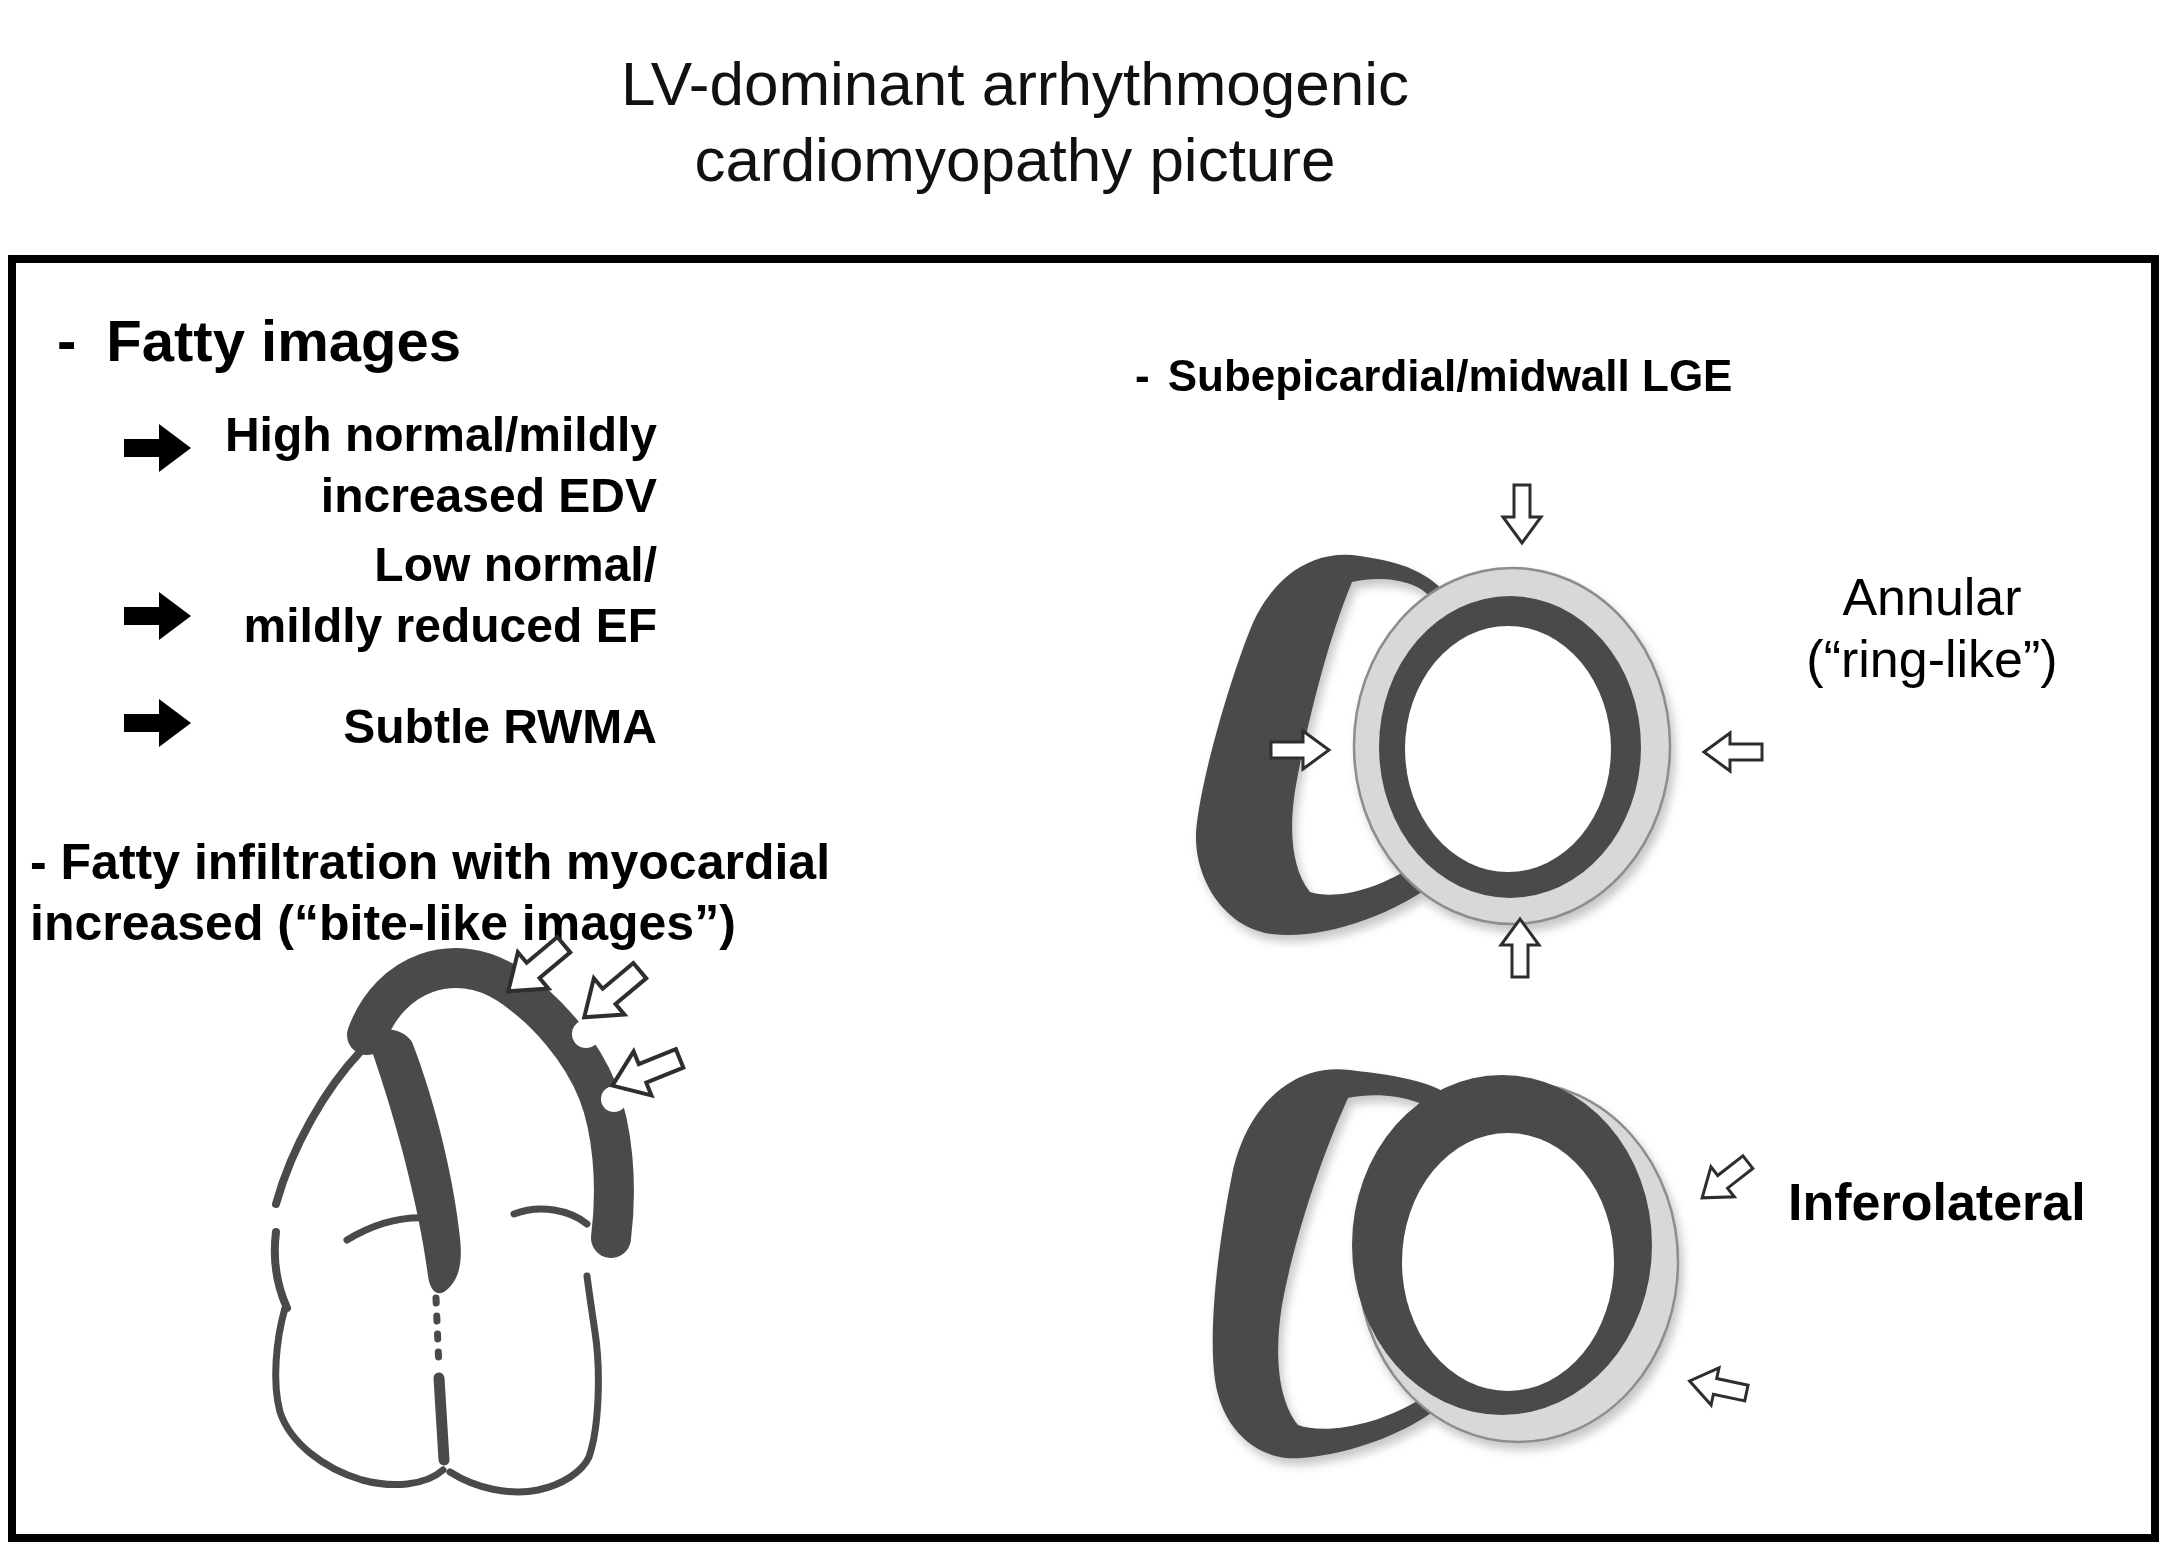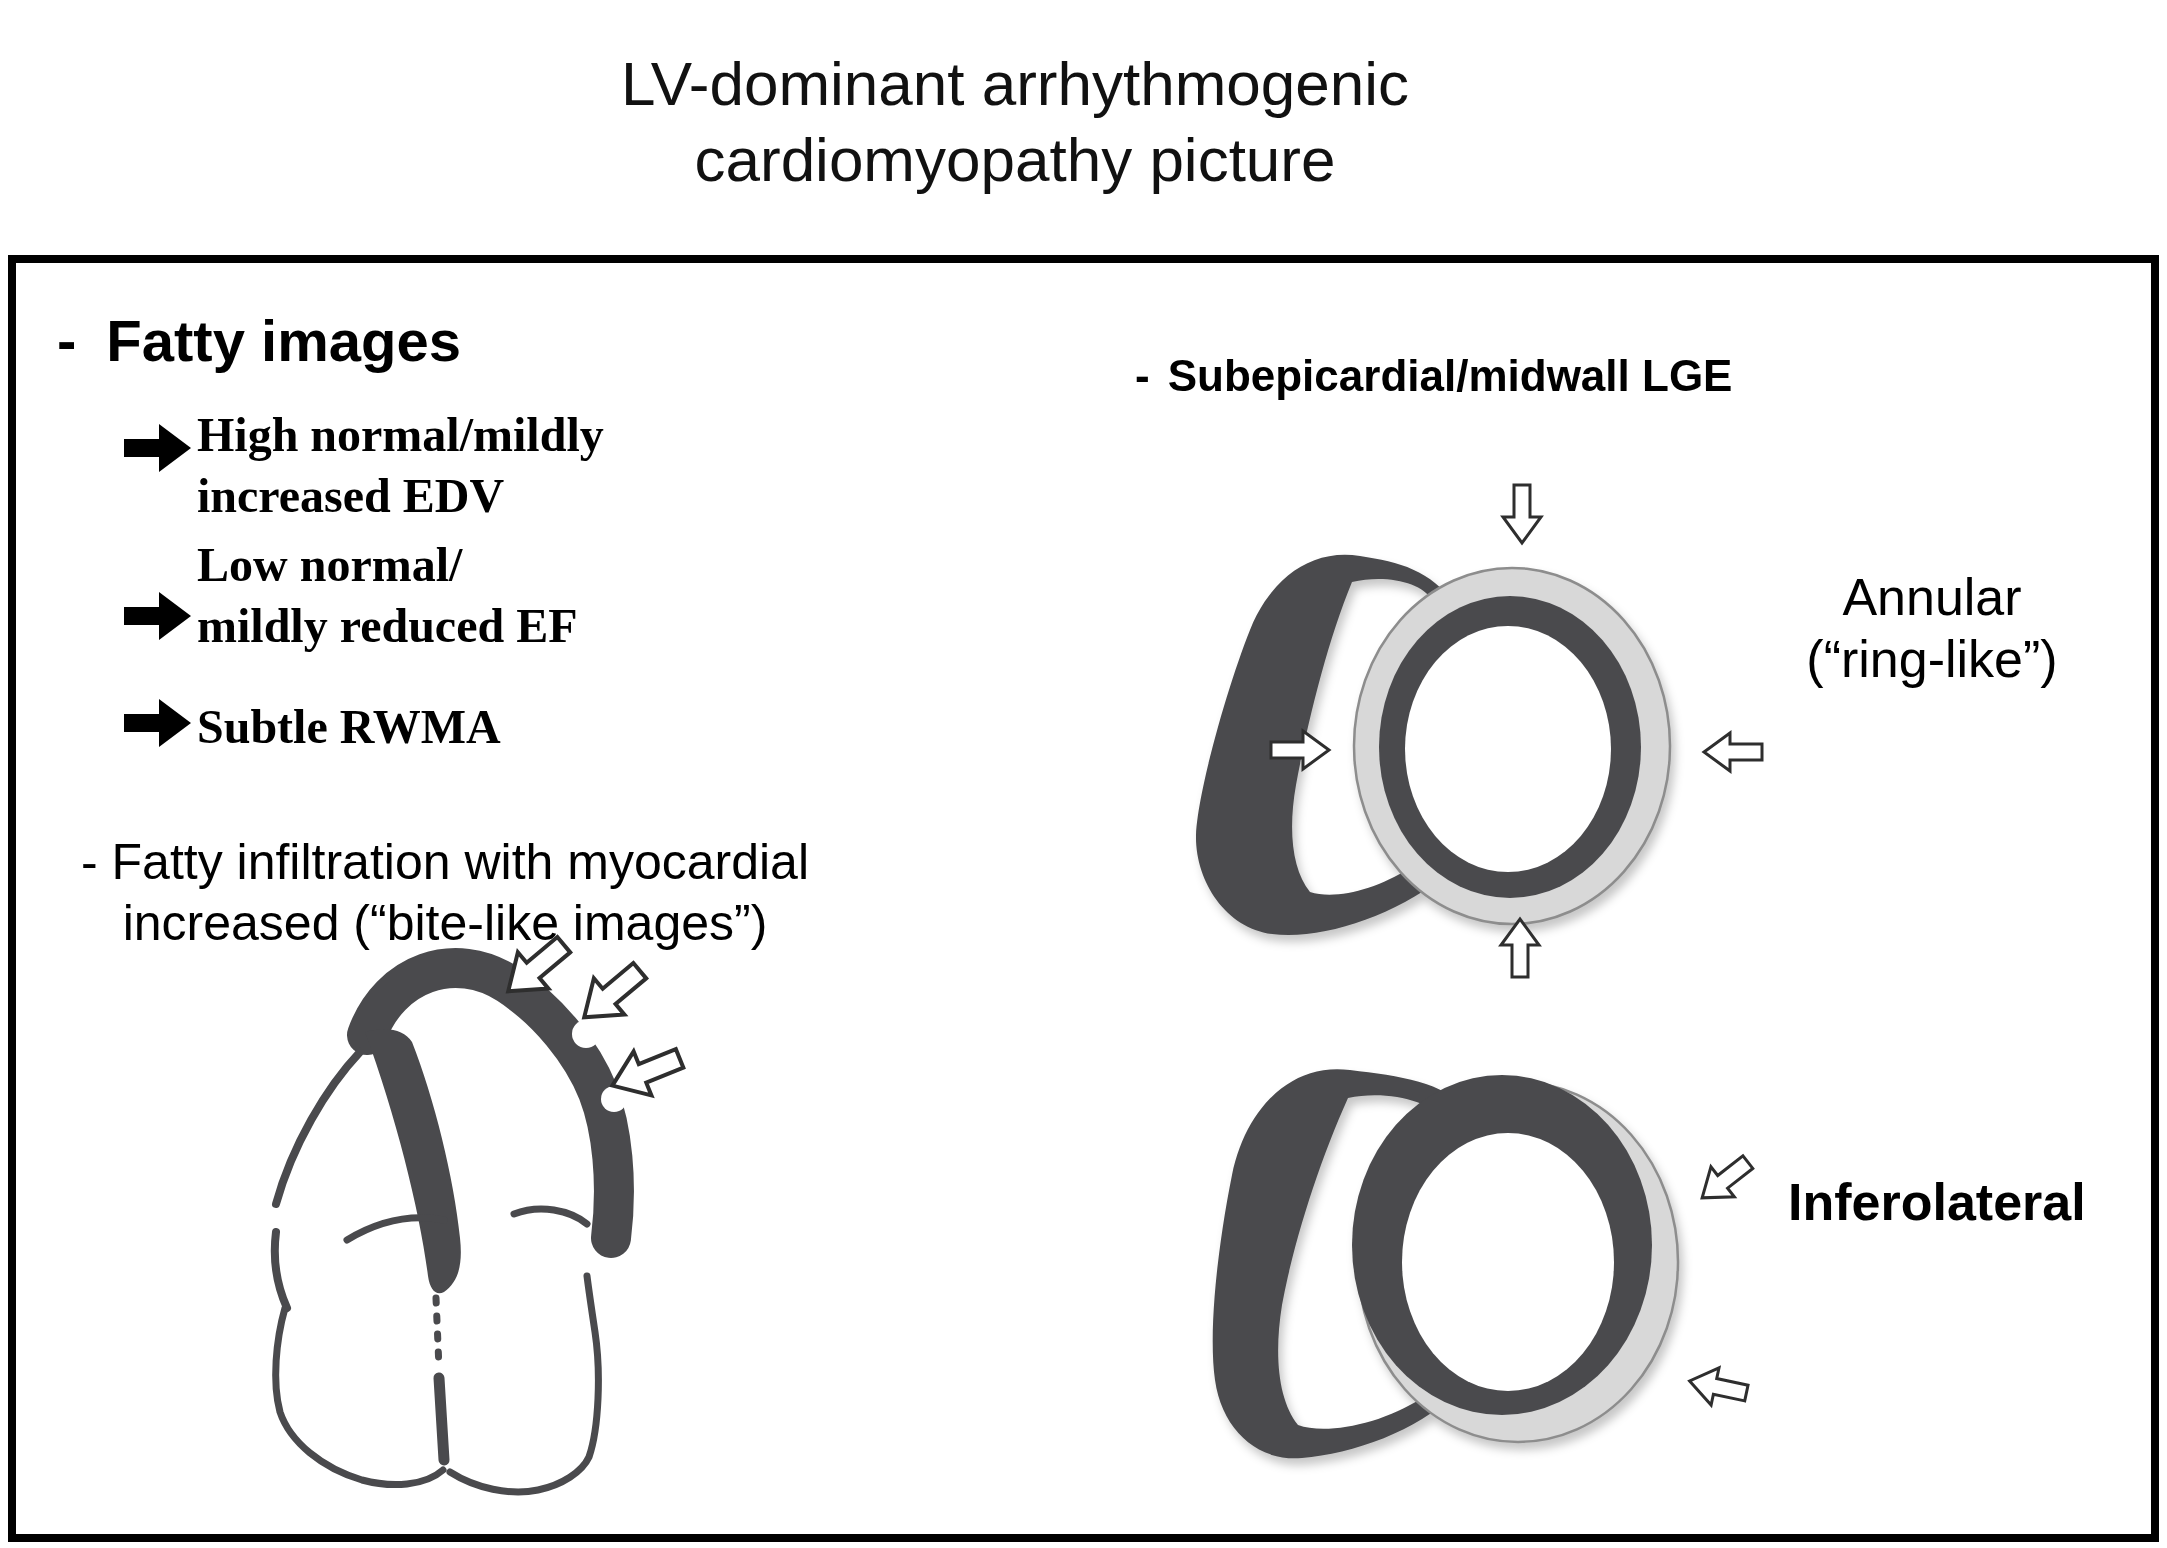--- a/index.html
+++ b/index.html
@@ -10,27 +10,27 @@
   #title{left:0;top:46px;width:2030px;text-align:center;font-size:62px;font-weight:400;
          line-height:76px;color:#111;letter-spacing:0px;}
   #main-box{left:8px;top:255px;width:2135px;height:1271px;border:8px solid #000;background:#fff;}
   
   #cine-heading{left:57px;top:308px;font-size:58px;line-height:66px;}
   #cine-heading .dash{display:inline-block;margin-right:30px;}
   .bullet-arrow{position:absolute;width:70px;height:50px;}
   #bullet1-arrow{left:122px;top:423px;}
   #bullet2-arrow{left:122px;top:591px;}
   #bullet3-arrow{left:122px;top:698px;}
-  .bullet-text{position:absolute;left:197px;width:460px;text-align:left;
-               font-size:48px;line-height:61px;font-weight:bold;font-family:Liberation Serif, serif;}
+  .bullet-text{position:absolute;left:197px;width:460px;text-align:right;
+               font-size:48px;line-height:61px;font-weight:bold;}
   #bullet1-text{top:404px;}
   #bullet2-text{top:534px;}
   #bullet3-text{top:696px;}
-  #fatty-heading{left:30px;top:832px;width:830px;text-align:center;
-                 font-size:50px;line-height:61px;font-weight:normal;}
+  #fatty-heading{left:30px;top:832px;width:830px;
+                 font-size:50px;line-height:61px;font-weight:bold;}
   
   #lge-heading{left:1135px;top:344px;font-size:44px;line-height:64px;}
   #lge-heading .dash{display:inline-block;margin-right:18px;}
   #annular-label{left:1752px;top:566px;width:360px;text-align:center;
                  font-size:52px;line-height:62px;font-weight:normal;}
   #inferolateral-label{left:1788px;top:1172px;width:340px;text-align:left;
                  font-size:52px;line-height:60px;font-weight:bold;}
   svg{position:absolute;overflow:visible;}
   .soft{filter:drop-shadow(4px 7px 5px rgba(0,0,0,0.22));}
 </style>

